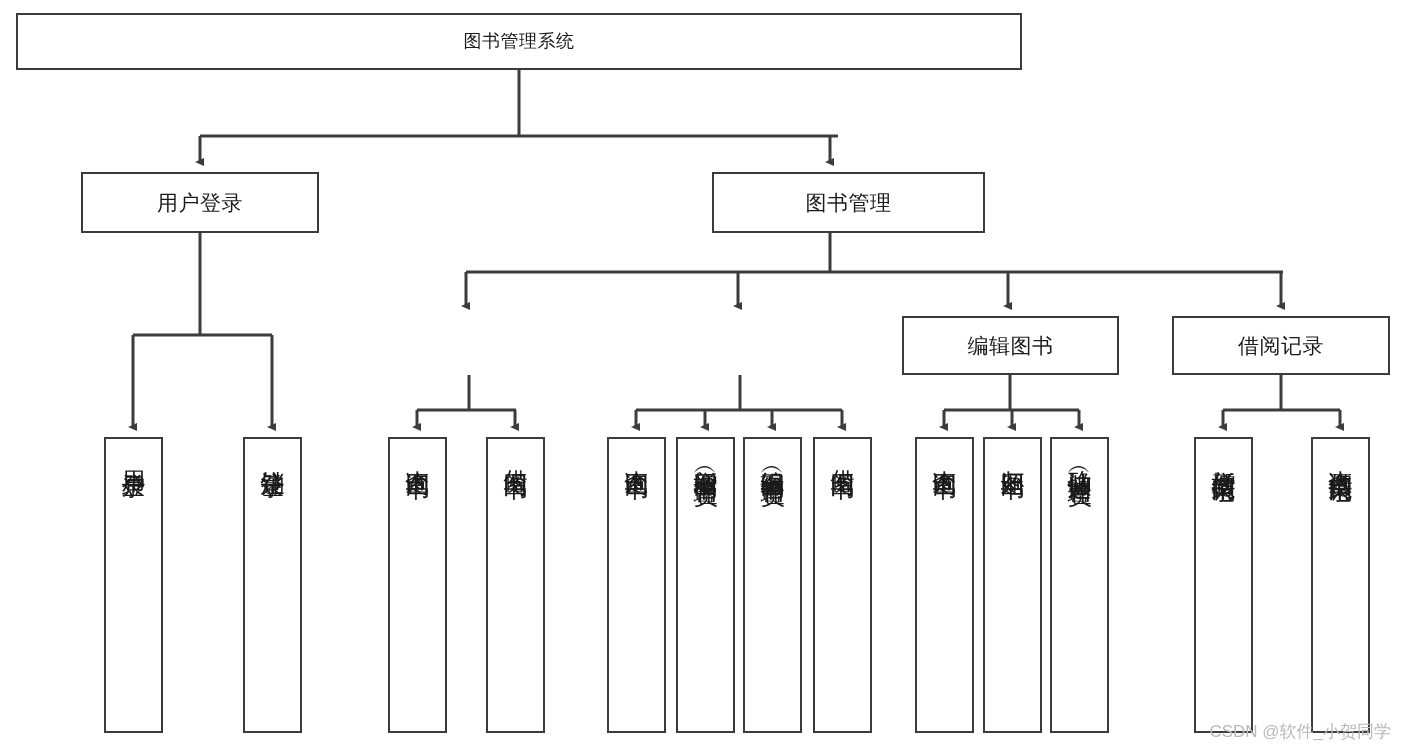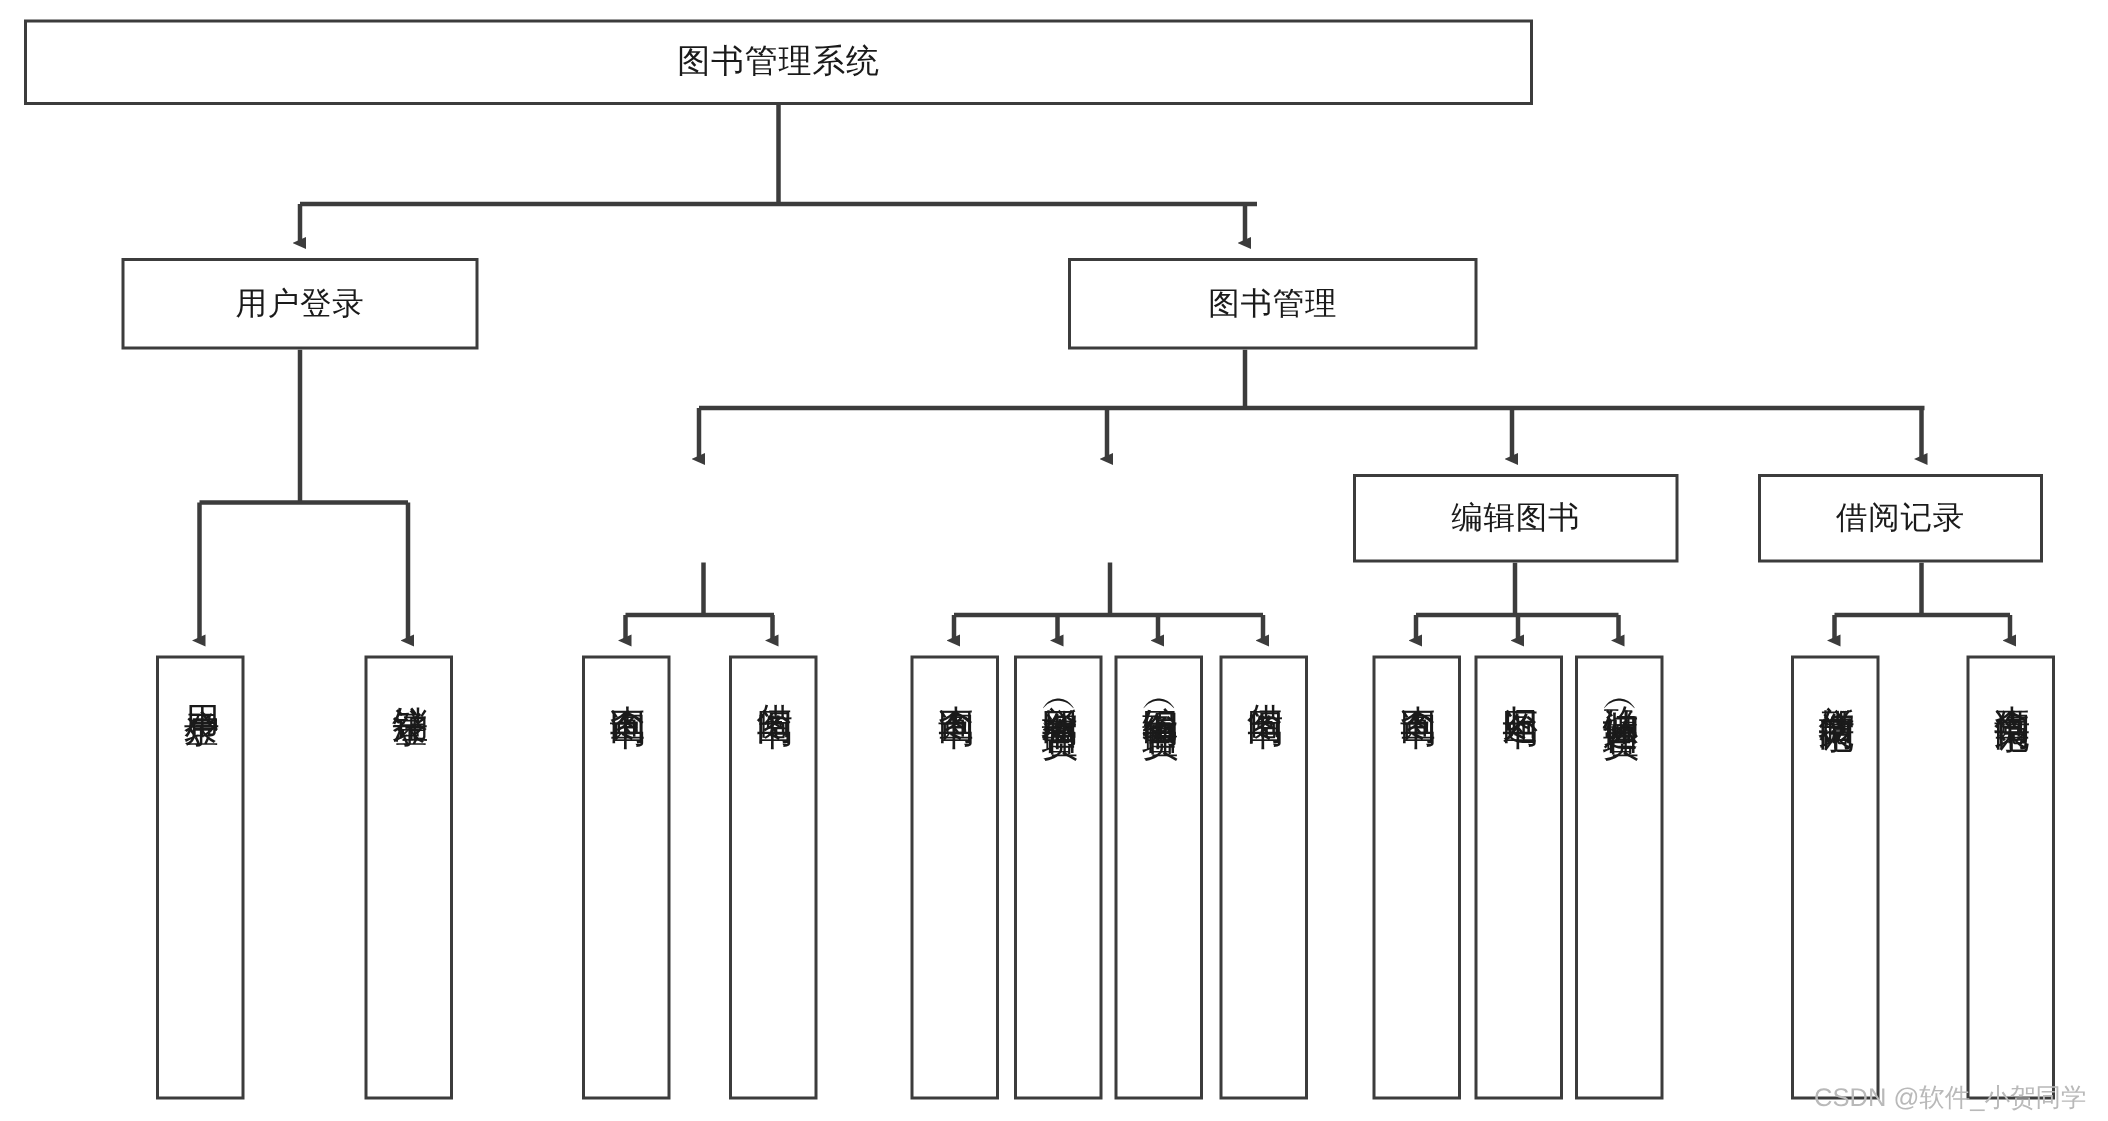--- a/index.html
+++ b/index.html
@@ -38,21 +38,21 @@
   .node-label {
     display: block;
     text-align: center;
     line-height: 1.04;
     letter-spacing: 0.5px;
   }
   .node.horizontal .node-label {
     font-size: 21px;
   }
   .node.root .node-label {
-    font-size: 22px;
+    font-size: 18px;
   }
   .node.vertical {
     align-items: flex-start;
     justify-content: center;
     padding-top: 12px;
   }
   .node.vertical .node-label {
     writing-mode: vertical-rl;
     text-orientation: upright;
     font-size: 24px;
@@ -133,21 +133,21 @@
   <div class="node horizontal" style="left:81px; top:172px; width:238px; height:61px;">
     <span class="node-label">用户登录</span>
   </div>
   <div class="node horizontal" style="left:712px; top:172px; width:273px; height:61px;">
     <span class="node-label">图书管理</span>
   </div>
 
   <div class="node horizontal" style="left:902px; top:316px; width:217px; height:59px;">
     <span class="node-label">编辑图书</span>
   </div>
-  <div class="node horizontal" style="left:1172px; top:316px; width:190px; height:59px;">
+  <div class="node horizontal" style="left:1172px; top:316px; width:218px; height:59px;">
     <span class="node-label">借阅记录</span>
   </div>
 
   <div class="node vertical" style="left:104px; top:437px; width:59px; height:296px;">
     <span class="node-label">用户登录</span>
   </div>
   <div class="node vertical" style="left:243px; top:437px; width:59px; height:296px;">
     <span class="node-label">注销登录</span>
   </div>
 

